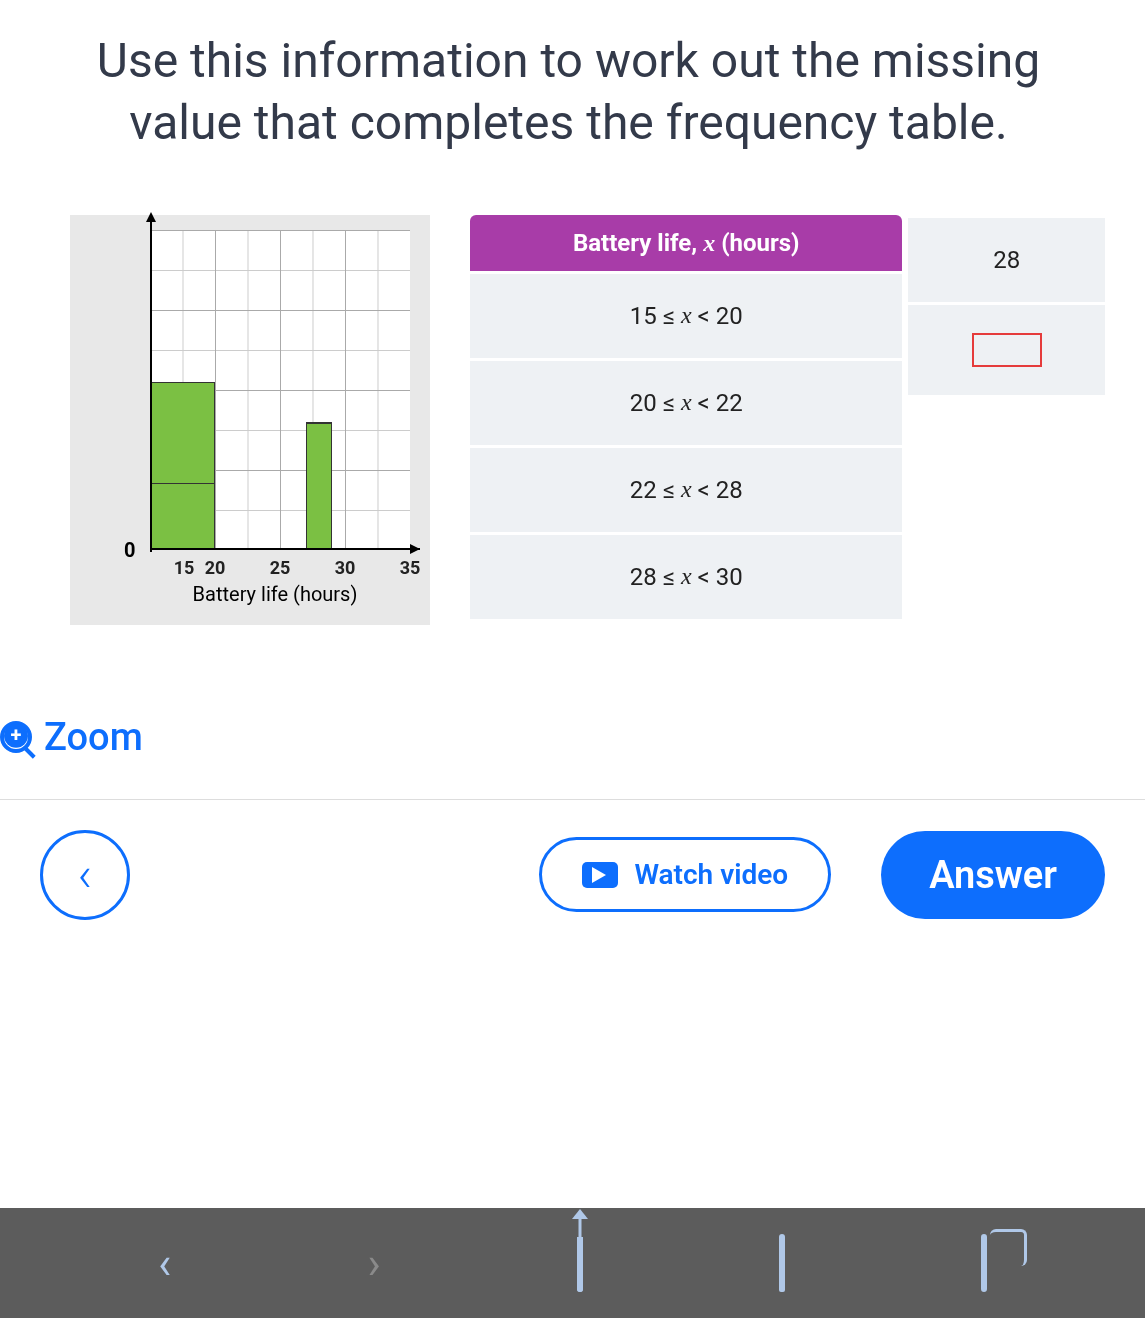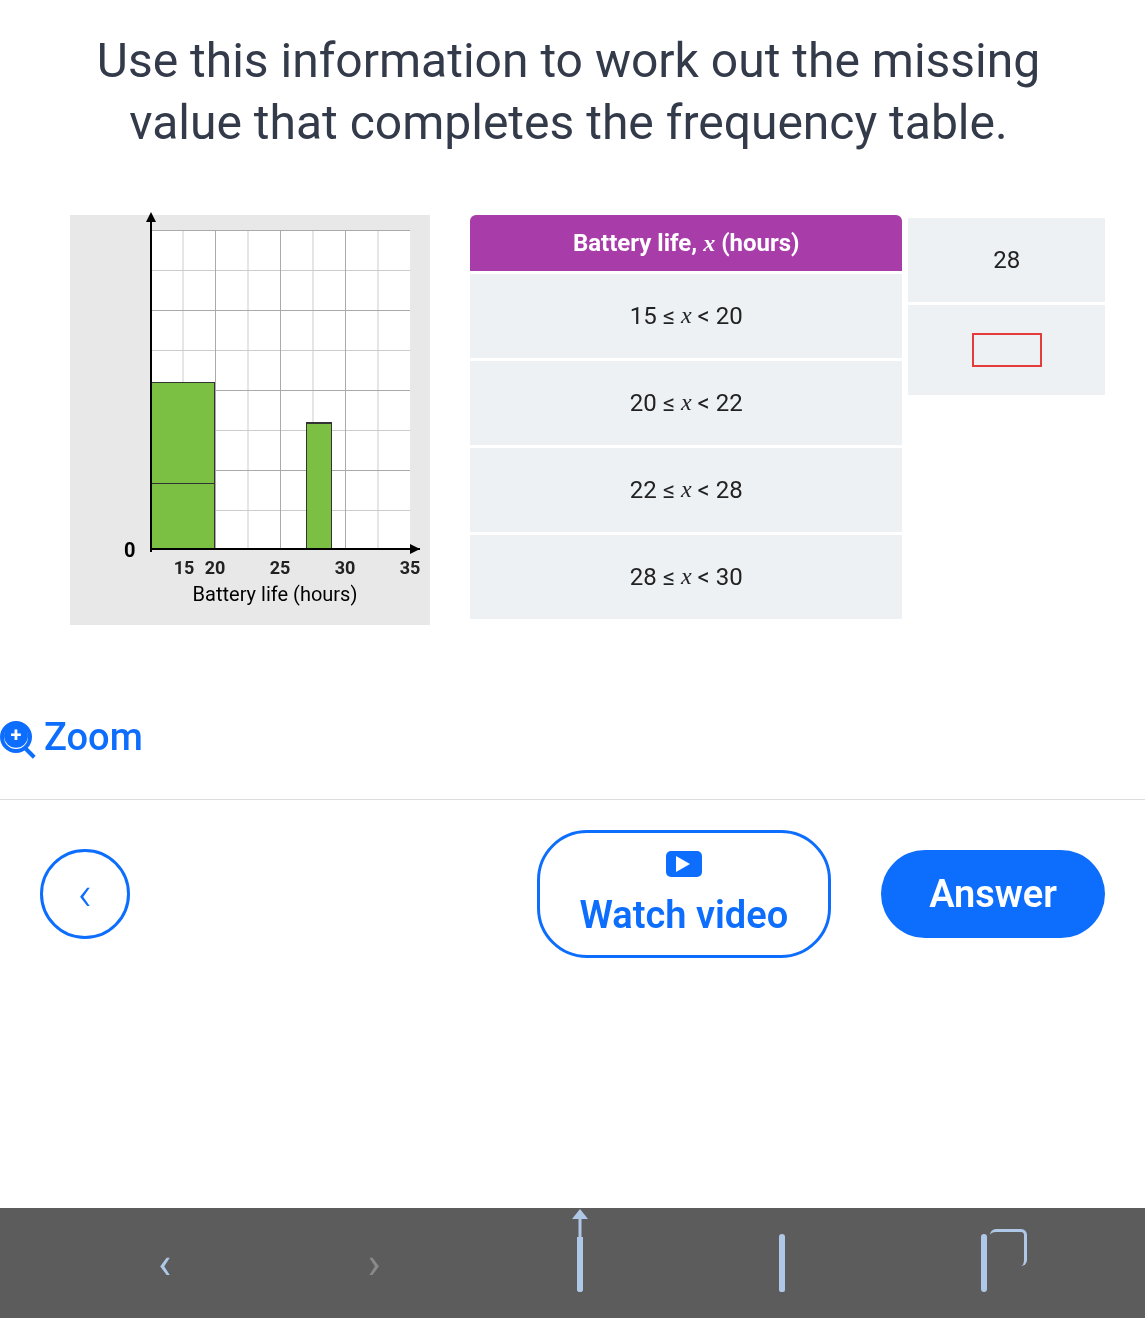--- a/index.html
+++ b/index.html
@@ -272,27 +272,26 @@
   cursor: pointer;
   font-weight: 300;
 }
 .spacer { flex: 1; }
 .watch-btn {
   border: 3px solid #0d6efd;
   color: #0d6efd;
   background: #fff;
   border-radius: 50px;
   padding: 18px 40px;
-  font-size: 38px;
+  font-size: 28px;
   font-weight: 600;
   display: flex;
   align-items: center;
   gap: 16px;
   cursor: pointer;
-  flex-direction: column;
 }
 .video-icon {
   width: 36px;
   height: 26px;
   background: #0d6efd;
   border-radius: 5px;
   position: relative;
 }
 .video-icon::after {
   content: "";

